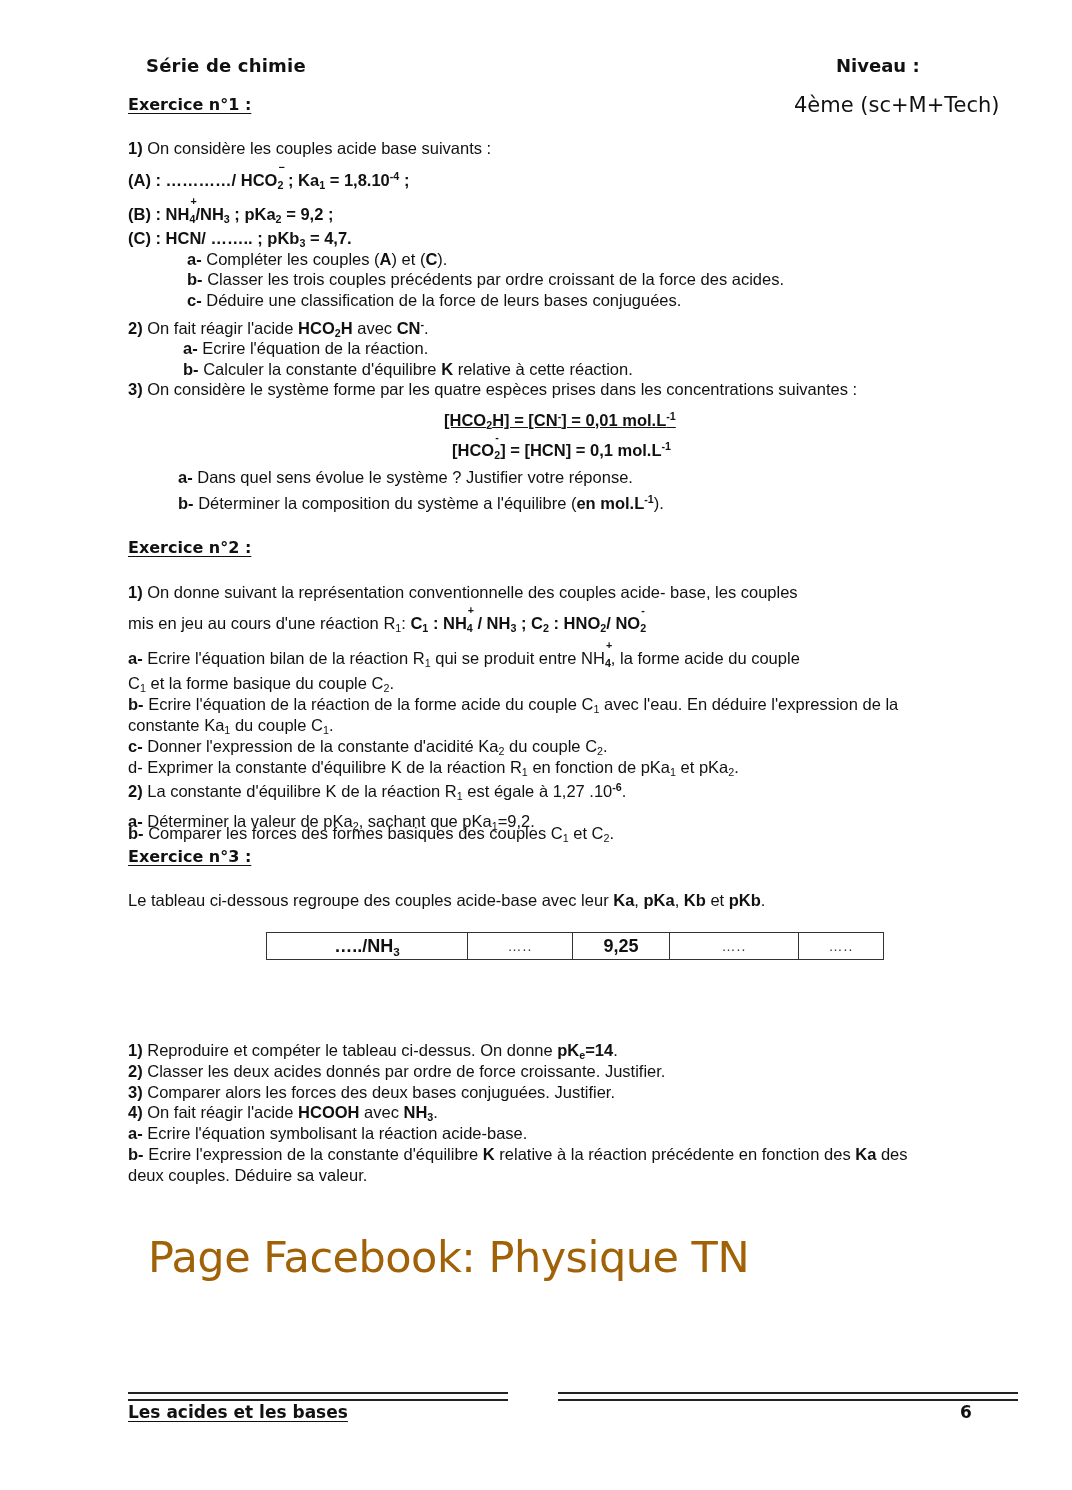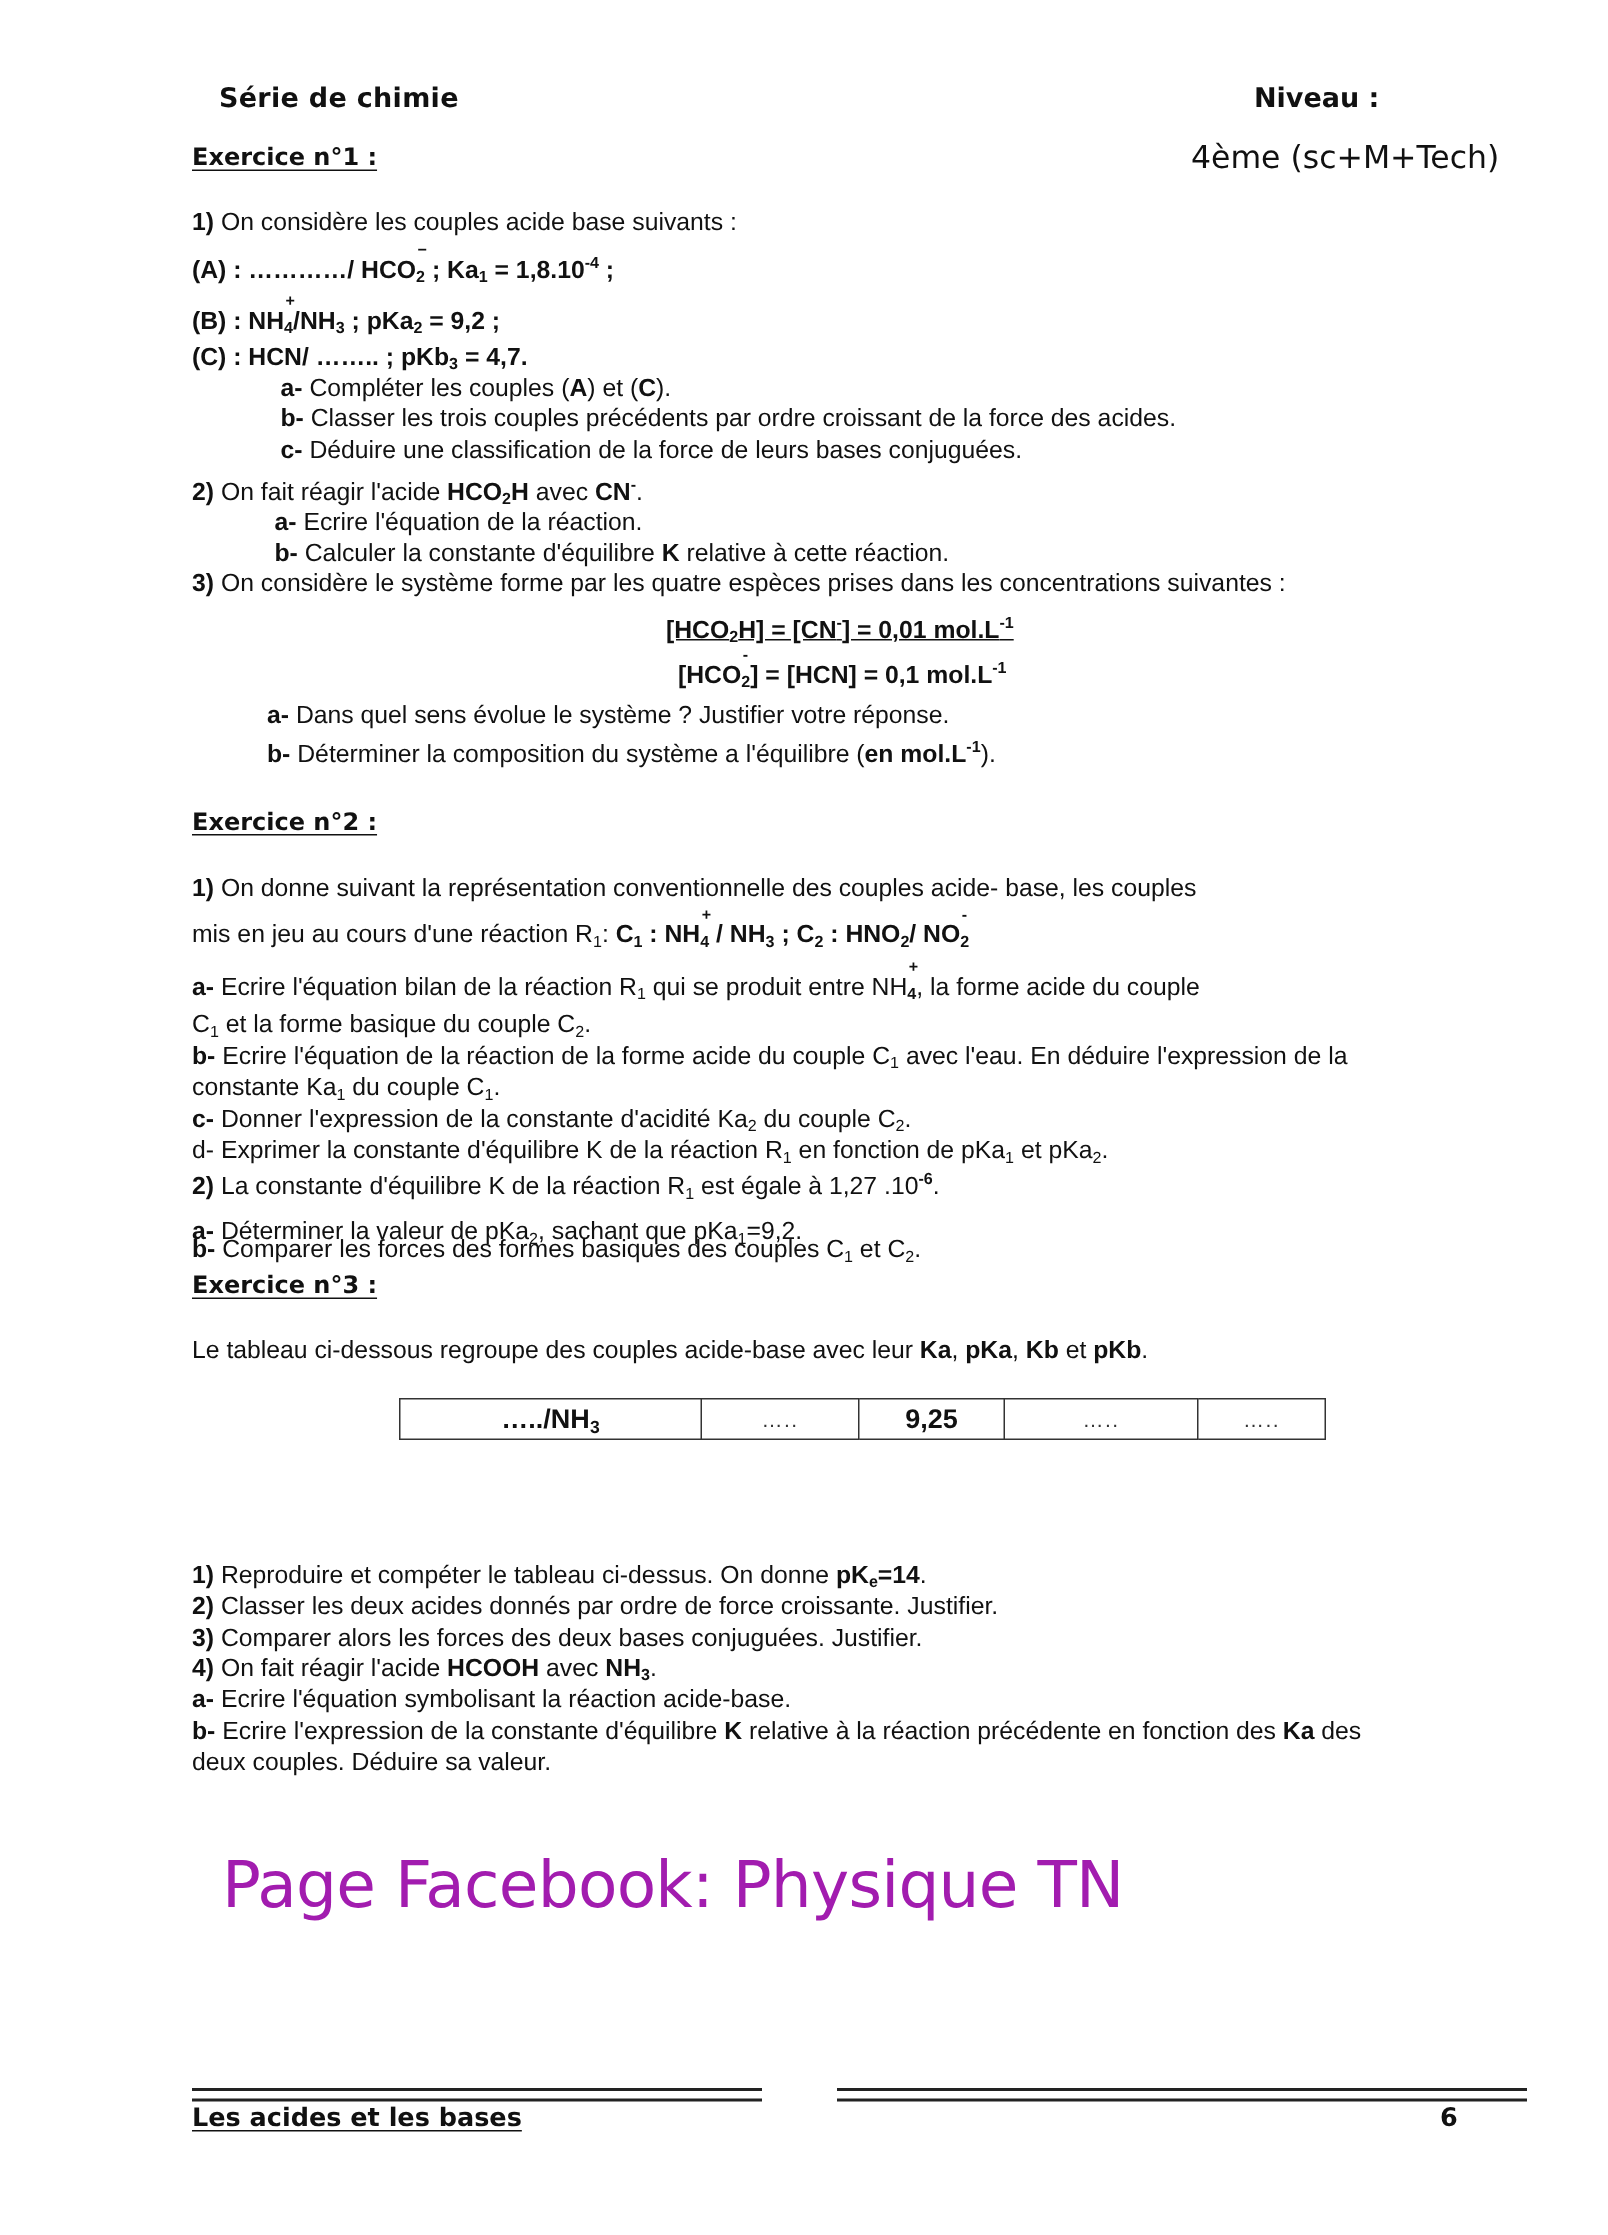--- a/index.html
+++ b/index.html
@@ -24,21 +24,21 @@
   }
   table.t3 td {
     border: 1.5px solid #333; text-align: center; height: 26px; padding: 0 8px;
   }
   table.t3 td.c0 { width: 184px; }
   table.t3 td.c1 { width: 88px; }
   table.t3 td.c2 { width: 80px; }
   table.t3 td.c3 { width: 112px; }
   table.t3 td.c4 { width: 68px; }
   .dots { color: #333; letter-spacing: 1px; font-size: 14px; }
-  .fb { left: 148px; top: 1232px; font-size: 43px; color: #a21caf; font-family: "DejaVu Sans", sans-serif; letter-spacing: -0.5px; }
+  .fb { left: 148px; top: 1232px; font-size: 43px; color: #a16207; font-family: "DejaVu Sans", sans-serif; letter-spacing: -0.5px; }
   .footer-rule { position: absolute; top: 1392px; height: 5px; border-top: 2px solid #222; border-bottom: 2px solid #222; }
   .footer-left { left: 128px; top: 1402px; font-size: 17px; text-decoration: underline; text-underline-offset: 3px; }
   .page-num { left: 960px; top: 1402px; font-size: 17px; }
 </style>
 </head>
 <body>
 
 <div class="abs comic hdr-title">Série de chimie</div>
 <div class="abs comic hdr-niveau">Niveau :</div>
 <div class="abs hdr-level">4ème (sc+M+Tech)</div>

